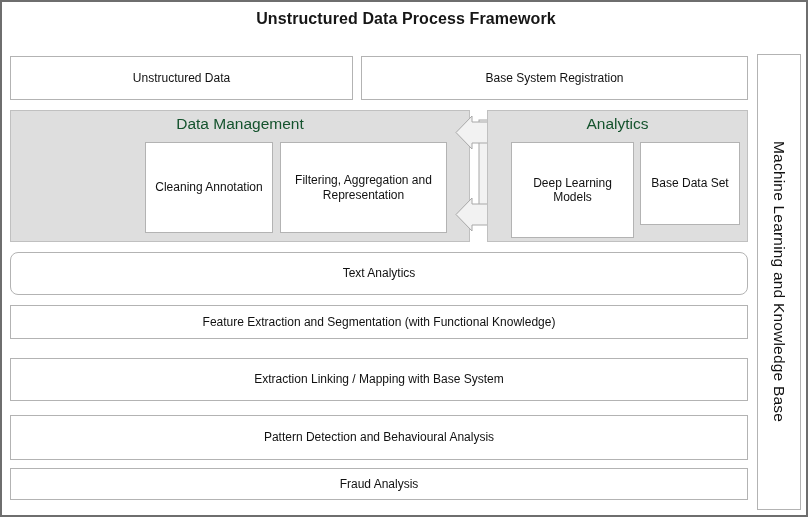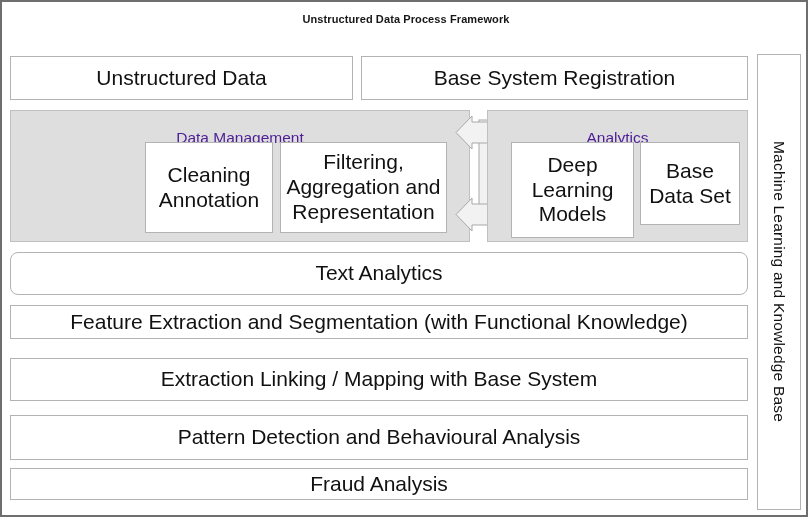--- a/index.html
+++ b/index.html
@@ -23,38 +23,38 @@
 
   
   #title {
     position: absolute;
     left: 4px;
     top: 2px;
     width: 800px;
     height: 30px;
     line-height: 30px;
     text-align: center;
-    font-size: 11px;
+    font-size: 16px;
     font-weight: bold;
     color: #161616;
     letter-spacing: 0.1px;
   }
 
   
   .card {
     position: absolute;
     box-sizing: border-box;
     background: #ffffff;
     border: 1px solid #b3b3b3;
     display: flex;
     align-items: center;
     justify-content: center;
     text-align: center;
     color: #111111;
-    font-size: 21px;
+    font-size: 12px;
     line-height: 1.18;
     padding: 2px 4px;
   }
 
   
   #unstructured-data { left: 8px;   top: 54px; width: 343px; height: 44px; }
   #base-system-reg   { left: 359px; top: 54px; width: 387px; height: 44px; }
 
   
   .group {
@@ -63,22 +63,21 @@
     background: #dedede;
     border: 1px solid #c0c0c0;
   }
   .group-title {
     position: absolute;
     left: 0;
     top: 4px;
     width: 100%;
     text-align: center;
     font-size: 15.5px;
-    color: #4c1d95;
-    margin-top: 14px;
+    color: #14532d;
   }
 
   #data-management-group { left: 8px;   top: 108px; width: 460px; height: 132px; }
   #analytics-group       { left: 485px; top: 108px; width: 261px; height: 132px; }
 
   
   #acquisition-recording { left: 15px;  top: 140px; width: 122px; height: 91px; }
   #cleaning-annotation   { left: 143px; top: 140px; width: 128px; height: 91px; }
   #filtering-aggregation { left: 278px; top: 140px; width: 167px; height: 91px; }
 

